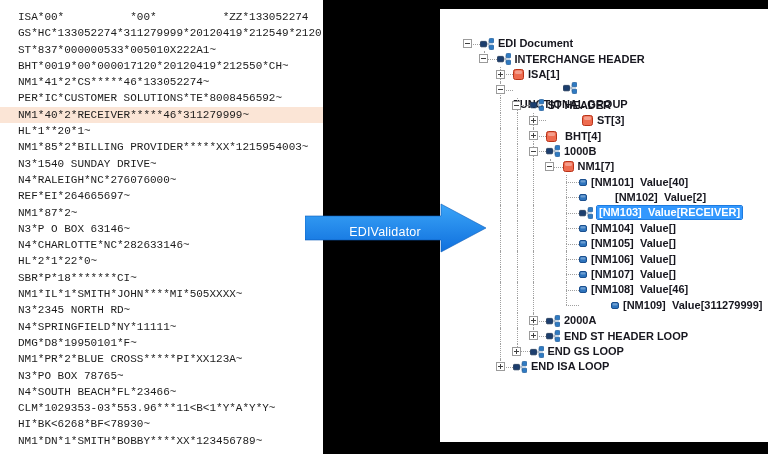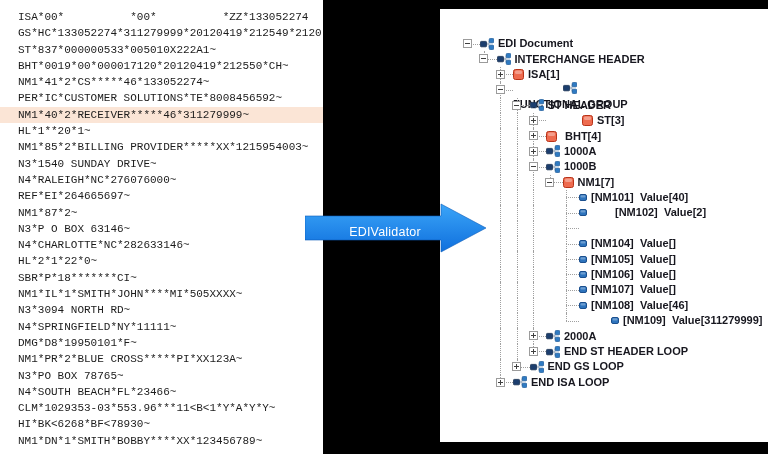--- a/index.html
+++ b/index.html
@@ -58,21 +58,21 @@
       <div class="eline">NM1*85*2*BILLING PROVIDER*****XX*1215954003~</div>
       <div class="eline">N3*1540 SUNDAY DRIVE~</div>
       <div class="eline">N4*RALEIGH*NC*276076000~</div>
       <div class="eline">REF*EI*264665697~</div>
       <div class="eline">NM1*87*2~</div>
       <div class="eline">N3*P O BOX 63146~</div>
       <div class="eline">N4*CHARLOTTE*NC*282633146~</div>
       <div class="eline">HL*2*1*22*0~</div>
       <div class="eline">SBR*P*18*******CI~</div>
       <div class="eline">NM1*IL*1*SMITH*JOHN****MI*505XXXX~</div>
-      <div class="eline">N3*3094 NORTH RD~</div>
+      <div class="eline">N3*2345 NORTH RD~</div>
       <div class="eline">N4*SPRINGFIELD*NY*11111~</div>
       <div class="eline">DMG*D8*19950101*F~</div>
       <div class="eline">NM1*PR*2*BLUE CROSS*****PI*XX123A~</div>
       <div class="eline">N3*PO BOX 78765~</div>
       <div class="eline">N4*SOUTH BEACH*FL*23466~</div>
       <div class="eline">CLM*1029353-03*553.96***11&lt;B&lt;1*Y*A*Y*Y~</div>
       <div class="eline">HI*BK&lt;6268*BF&lt;78930~</div>
       <div class="eline">NM1*DN*1*SMITH*BOBBY****XX*123456789~</div>
     </div>
 
@@ -205,39 +205,20 @@
             </span>
             <span class="lbl">BHT[4]</span>
           </span>
         </div>
         <div class="trow">
           <i class="vg" style="left: 60px;"></i>
           <i class="vg" style="left: 76.5px;"></i>
           <i class="vu" style="left: 93px;"></i>
           <i class="vd" style="left: 93px;"></i>
           <i class="hz" style="left: 93px;"></i>
-          <span class="ebox plus" style="left: 88.5px;"></span>
-          <span class="node" style="left: 106px;">
-            <span class="nicon">
-              <svg width="14" height="12" viewBox="0 0 14 12">
-                <path d="M6.5 6 H9 M9 2.5 V9.5 M9 2.5 h1 M9 9.5 h1" stroke="#8aa0b8" fill="none" stroke-width="1"></path>
-                <rect x="0.4" y="3.4" width="6.2" height="5.4" rx="1" fill="#1c3e6e" stroke="#122b4d" stroke-width="0.8"></rect>
-                <rect x="9.3" y="0.4" width="4.4" height="4.4" rx="1" fill="#2f7bc3" stroke="#1d5a99" stroke-width="0.8"></rect>
-                <rect x="9.3" y="7.2" width="4.4" height="4.4" rx="1" fill="#2f7bc3" stroke="#1d5a99" stroke-width="0.8"></rect>
-              </svg>
-            </span>
-            <span class="lbl">1000A</span>
-          </span>
-        </div>
-        <div class="trow">
-          <i class="vg" style="left: 60px;"></i>
-          <i class="vg" style="left: 76.5px;"></i>
-          <i class="vu" style="left: 93px;"></i>
-          <i class="vd" style="left: 93px;"></i>
-          <i class="hz" style="left: 93px;"></i>
           <span class="ebox minus" style="left: 88.5px;"></span>
           <span class="node" style="left: 106px;">
             <span class="nicon">
               <svg width="14" height="12" viewBox="0 0 14 12">
                 <path d="M6.5 6 H9 M9 2.5 V9.5 M9 2.5 h1 M9 9.5 h1" stroke="#8aa0b8" fill="none" stroke-width="1"></path>
                 <rect x="0.4" y="3.4" width="6.2" height="5.4" rx="1" fill="#1c3e6e" stroke="#122b4d" stroke-width="0.8"></rect>
                 <rect x="9.3" y="0.4" width="4.4" height="4.4" rx="1" fill="#2f7bc3" stroke="#1d5a99" stroke-width="0.8"></rect>
                 <rect x="9.3" y="7.2" width="4.4" height="4.4" rx="1" fill="#2f7bc3" stroke="#1d5a99" stroke-width="0.8"></rect>
               </svg>
             </span>
@@ -295,20 +276,31 @@
             <span class="lbl">[NM102]  Value[2]</span>
           </span>
         </div>
         <div class="trow">
           <i class="vg" style="left: 60px;"></i>
           <i class="vg" style="left: 76.5px;"></i>
           <i class="vg" style="left: 93px;"></i>
           <i class="vu" style="left: 126px;"></i>
           <i class="vd" style="left: 126px;"></i>
           <i class="hz" style="left: 126px;"></i>
+          <span class="node" style="left: 139px;">
+            <span class="nicon">
+              <svg width="14" height="12" viewBox="0 0 14 12">
+                <path d="M6.5 6 H9 M9 2.5 V9.5 M9 2.5 h1 M9 9.5 h1" stroke="#8aa0b8" fill="none" stroke-width="1"></path>
+                <rect x="0.4" y="3.4" width="6.2" height="5.4" rx="1" fill="#1c3e6e" stroke="#122b4d" stroke-width="0.8"></rect>
+                <rect x="9.3" y="0.4" width="4.4" height="4.4" rx="1" fill="#2f7bc3" stroke="#1d5a99" stroke-width="0.8"></rect>
+                <rect x="9.3" y="7.2" width="4.4" height="4.4" rx="1" fill="#2f7bc3" stroke="#1d5a99" stroke-width="0.8"></rect>
+              </svg>
+            </span>
+            <span class="lbl sel">[NM103]  Value[RECEIVER]</span>
+          </span>
         </div>
         <div class="trow">
           <i class="vg" style="left: 60px;"></i>
           <i class="vg" style="left: 76.5px;"></i>
           <i class="vg" style="left: 93px;"></i>
           <i class="vu" style="left: 126px;"></i>
           <i class="vd" style="left: 126px;"></i>
           <i class="hz" style="left: 126px;"></i>
           <span class="node" style="left: 139px;">
             <span class="nicon">

